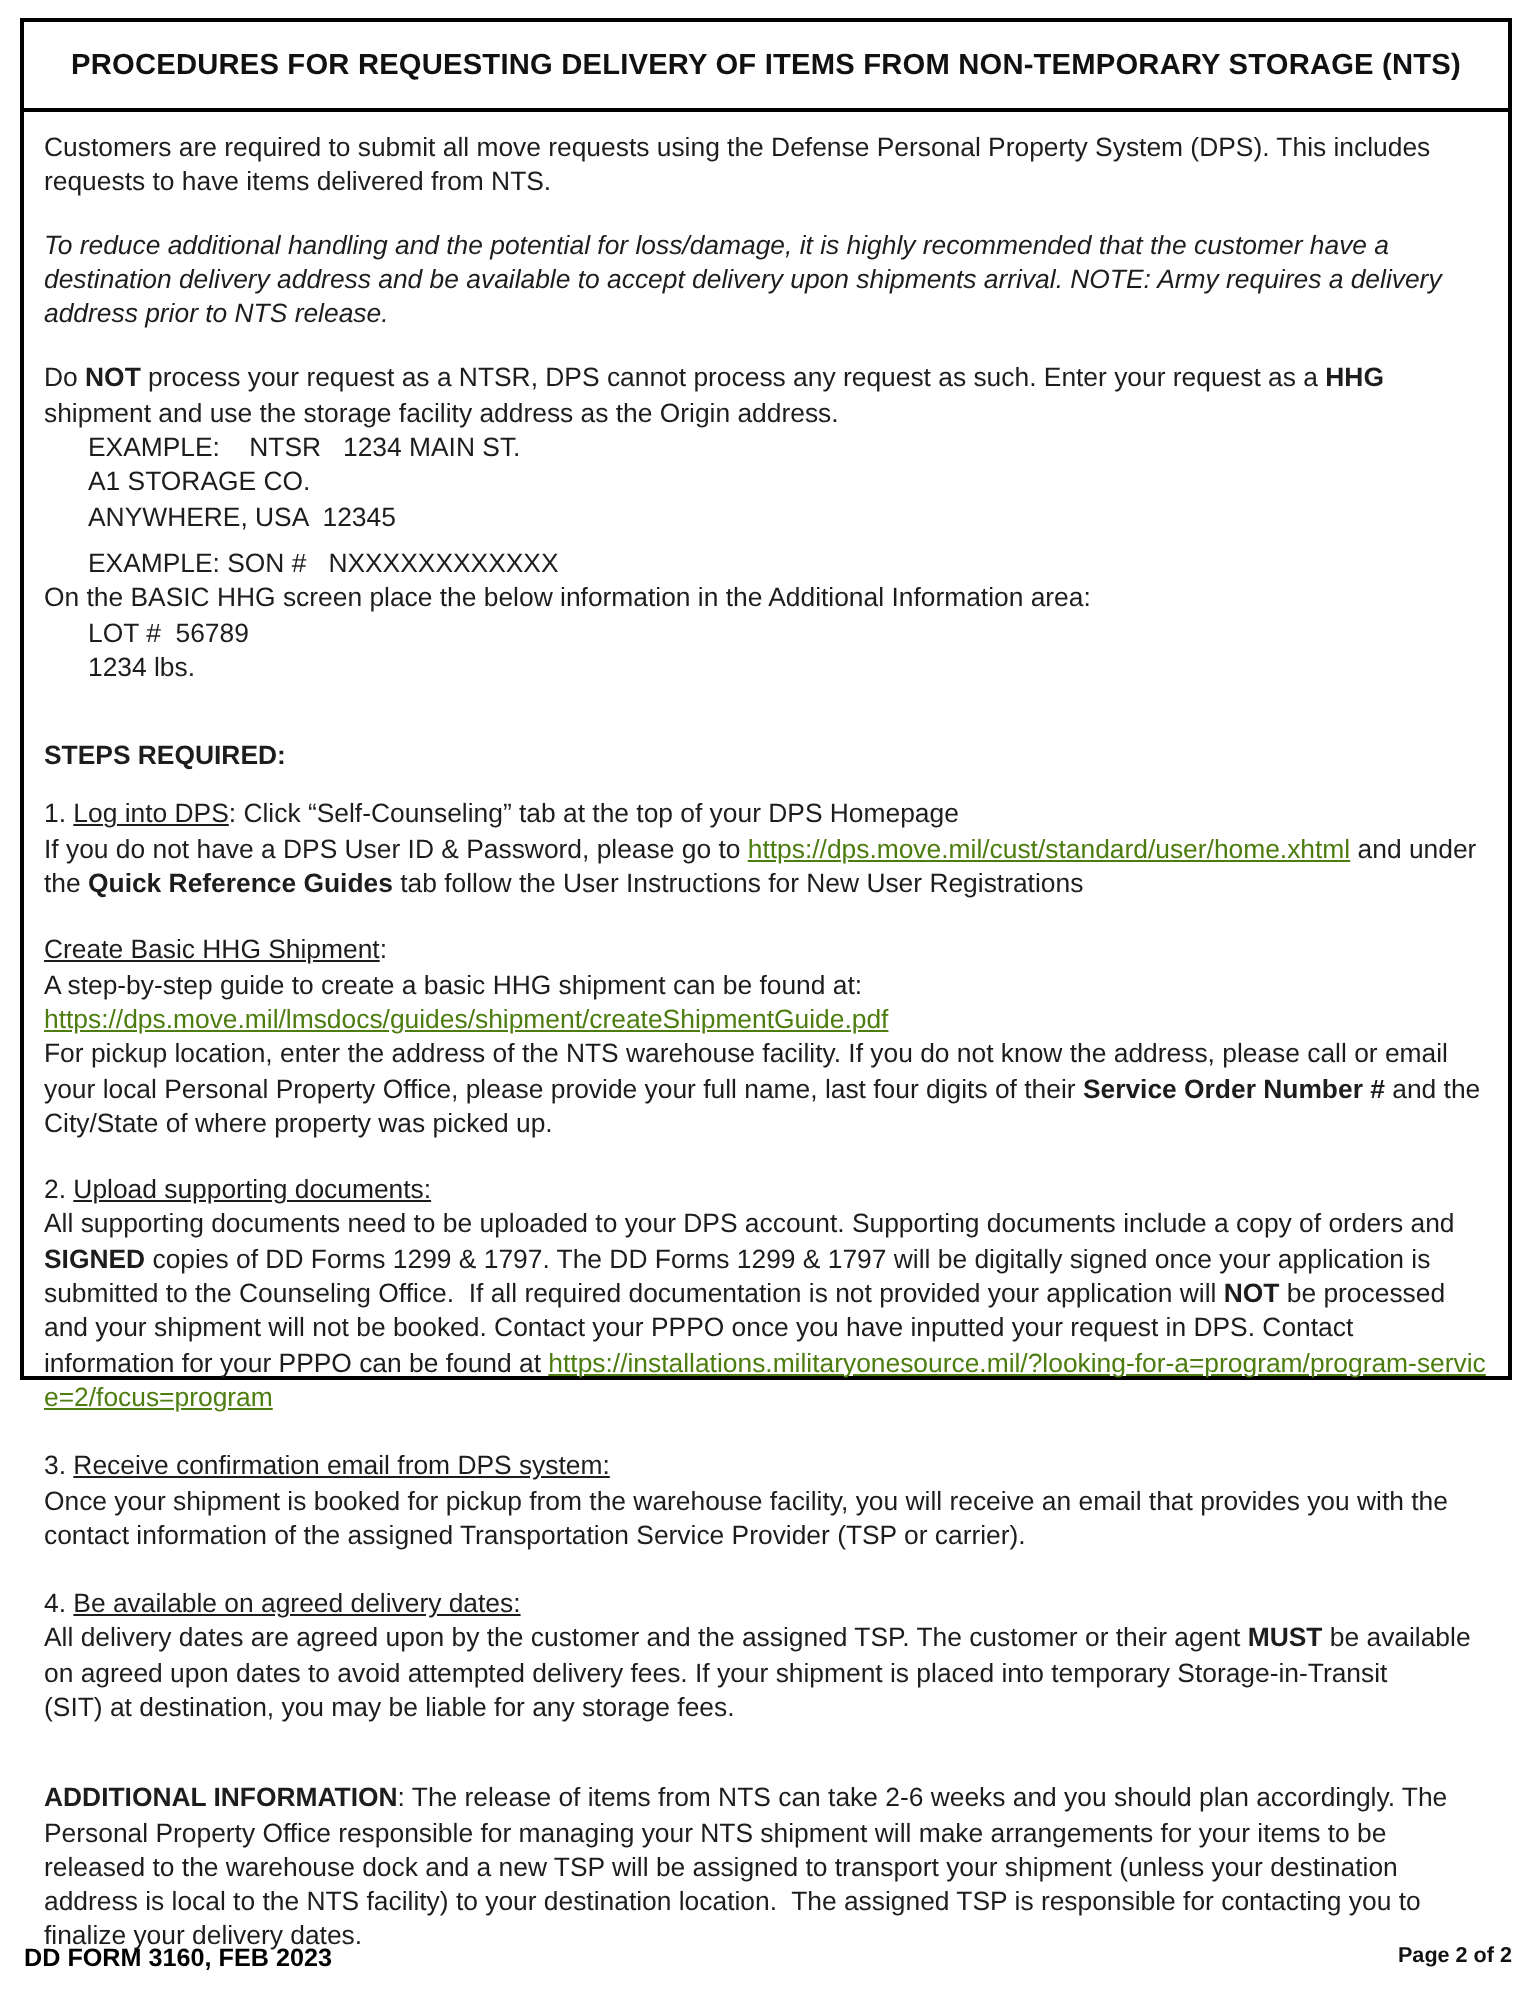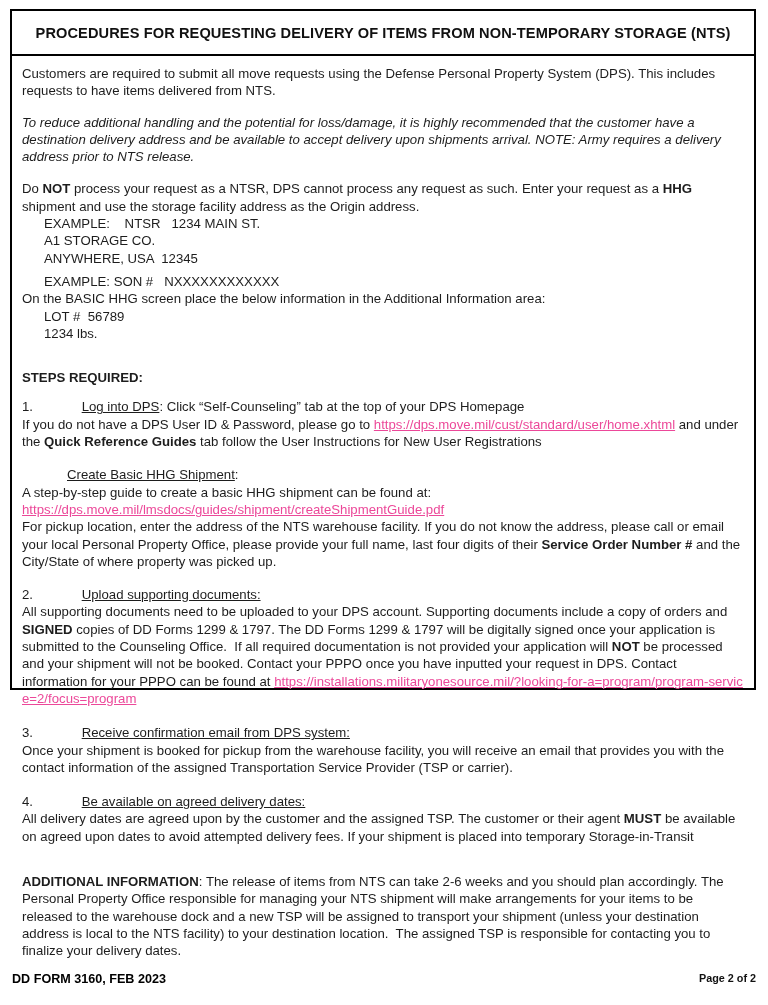--- a/index.html
+++ b/index.html
@@ -42,23 +42,23 @@
   .content {
     padding: 9px 9px 0 10px;
     font-size: 13.2px;
     line-height: 17.3px;
     color: #1d1d1d;
   }
   .block { white-space: pre-wrap; }
   .indent { padding-left: 22px; }
   .b { font-weight: bold; }
   .i { font-style: italic; }
-  .u { text-decoration: underline; margin-left: 45px; }
+  .u { text-decoration: underline; }
   .link {
-    color: #ec4899;
+    color: #4d7c0f;
     text-decoration: underline;
     cursor: pointer;
     word-break: break-all;
   }
   .gap { width: 100%; }
   .footer {
     position: absolute;
     left: 12px;
     right: 12px;
     top: 972px;
@@ -108,21 +108,21 @@
         <div class="block"><span class="u">Create Basic HHG Shipment</span><span>:</span></div>
         <div class="block"><span>A step-by-step guide to create a basic HHG shipment can be found at:</span><br><a class="link">https://dps.move.mil/lmsdocs/guides/shipment/createShipmentGuide.pdf</a><br><span>For pickup location, enter the address of the NTS warehouse facility. If you do not know the address, please call or email your local Personal Property Office, please provide your full name, last four digits of their </span><span class="b">Service Order Number #</span><span> and the City/State of where property was picked up.</span></div>
         <div class="gap" style="height: 16px;"></div>
         <div class="block"><span>2. </span><span class="u">Upload supporting documents:</span></div>
         <div class="block"><span>All supporting documents need to be uploaded to your DPS account. Supporting documents include a copy of orders and </span><span class="b">SIGNED</span><span> copies of DD Forms 1299 &amp; 1797. The DD Forms 1299 &amp; 1797 will be digitally signed once your application is submitted to the Counseling Office.  If all required documentation is not provided your application will </span><span class="b">NOT</span><span> be processed and your shipment will not be booked. Contact your PPPO once you have inputted your request in DPS. Contact information for your PPPO can be found at </span><a class="link">https://installations.militaryonesource.mil/?looking-for-a=program/program-service=2/focus=program</a></div>
         <div class="gap" style="height: 17px;"></div>
         <div class="block"><span>3. </span><span class="u">Receive confirmation email from DPS system:</span></div>
         <div class="block"><span>Once your shipment is booked for pickup from the warehouse facility, you will receive an email that provides you with the contact information of the assigned Transportation Service Provider (TSP or carrier).</span></div>
         <div class="gap" style="height: 17px;"></div>
         <div class="block"><span>4. </span><span class="u">Be available on agreed delivery dates:</span></div>
-        <div class="block"><span>All delivery dates are agreed upon by the customer and the assigned TSP. The customer or their agent </span><span class="b">MUST</span><span> be available on agreed upon dates to avoid attempted delivery fees. If your shipment is placed into temporary Storage-in-Transit</span><br></div>
+        <div class="block"><span>All delivery dates are agreed upon by the customer and the assigned TSP. The customer or their agent </span><span class="b">MUST</span><span> be available on agreed upon dates to avoid attempted delivery fees. If your shipment is placed into temporary Storage-in-Transit</span><br><span>(SIT) at destination, you may be liable for any storage fees.</span></div>
         <div class="gap" style="height: 28px;"></div>
         <div class="block"><span class="b">ADDITIONAL INFORMATION</span><span>: The release of items from NTS can take 2-6 weeks and you should plan accordingly. The Personal Property Office responsible for managing your NTS shipment will make arrangements for your items to be released to the warehouse dock and a new TSP will be assigned to transport your shipment (unless your destination address is local to the NTS facility) to your destination location.  The assigned TSP is responsible for contacting you to finalize your delivery dates.</span></div>
       </div>
   </div>
   <div class="footer">
     <div class="footer-left">DD FORM 3160, FEB 2023</div>
     <div class="footer-right">Page 2 of 2</div>
   </div>
 </div>
 

